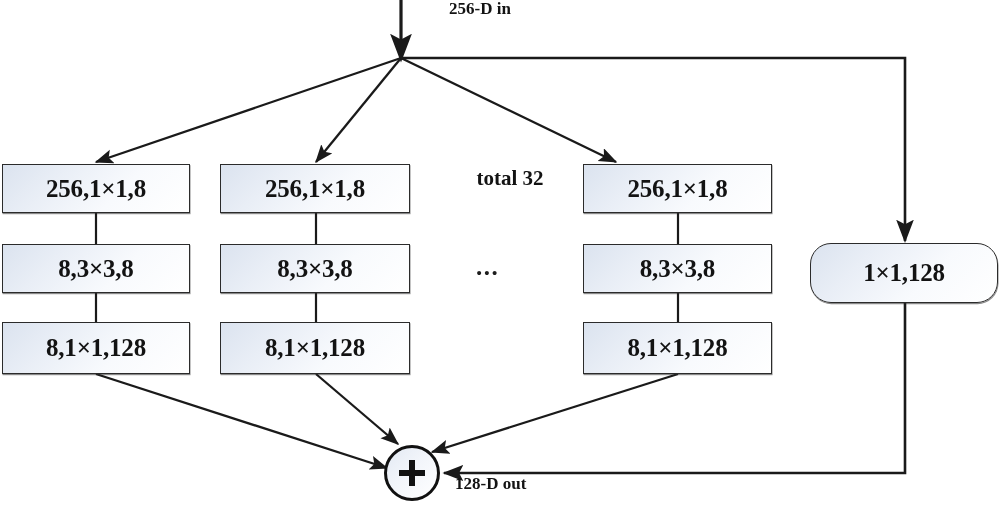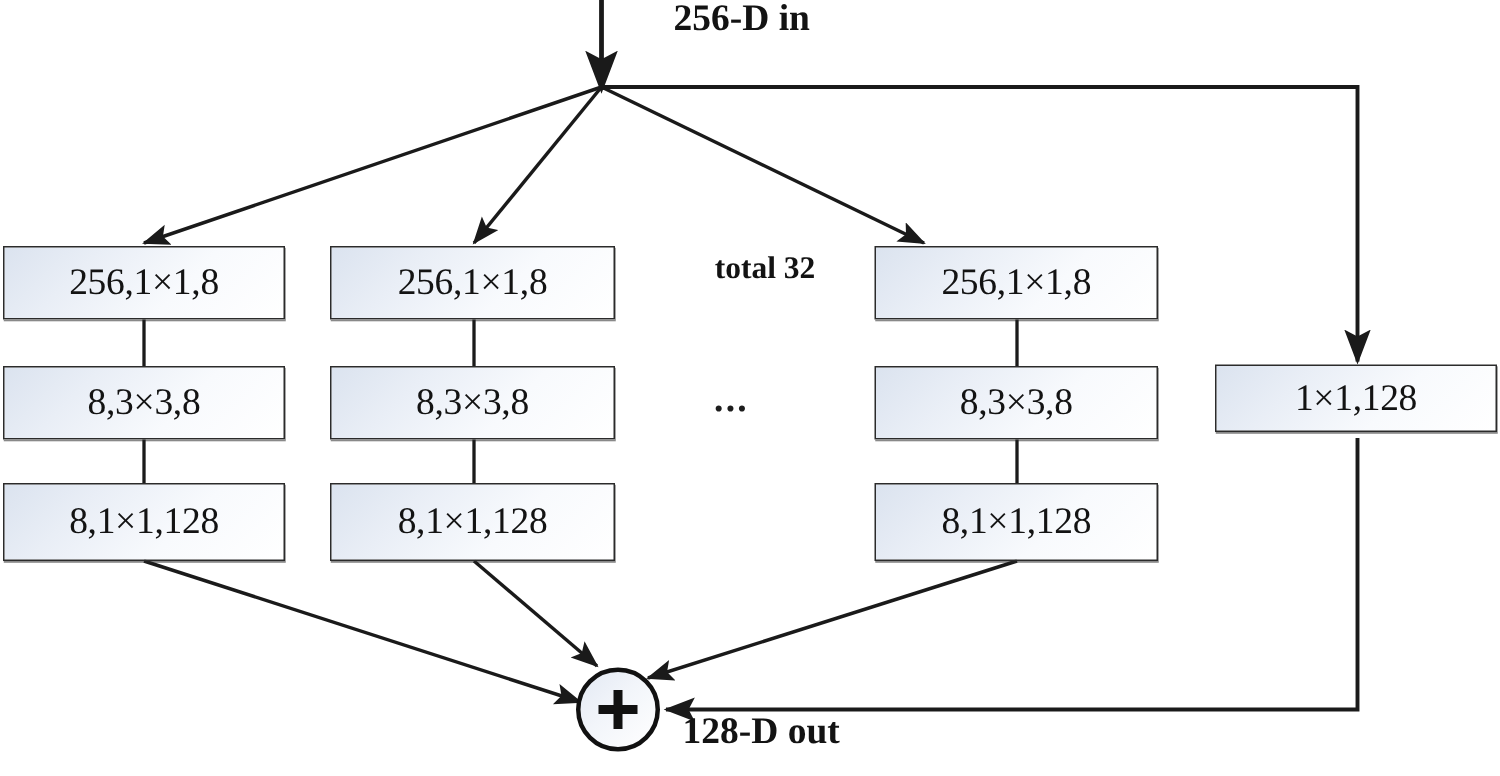--- a/index.html
+++ b/index.html
@@ -27,29 +27,29 @@
   }
   .node-box {
     position: absolute;
     box-sizing: border-box;
     border: 1.6px solid #2b2b2b;
     background: linear-gradient(135deg, #dbe3ef 0%, #e9eef6 28%, #f8fafd 62%, #ffffff 100%);
     display: flex;
     align-items: center;
     justify-content: center;
     font-size: 25px;
-    font-weight: 400;
+    font-weight: 700;
     color: #131313;
     letter-spacing: -0.2px;
     white-space: nowrap;
     box-shadow: 0.5px 1.2px 0 rgba(40,40,40,0.55);
   }
   .caption {
     position: absolute;
-    font-size: 25px;
+    font-size: 17px;
     font-weight: 700;
     color: #131313;
     white-space: nowrap;
   }
   .paths-note {
     position: absolute;
     text-align: center;
     font-size: 21px;
     font-weight: 600;
     color: #131313;
@@ -152,20 +152,20 @@
 
   <div class="paths-note" style="left:440px; top:166px; width:140px;">
     <div>total 32</div>
   </div>
   <div class="ellipsis-note" style="left:476px; top:254px;">...</div>
 
   <div class="node-box" style="left:583px; top:164px; width:189px; height:49px;">256,1×1,8</div>
   <div class="node-box" style="left:583px; top:244px; width:189px; height:49px;">8,3×3,8</div>
   <div class="node-box" style="left:583px; top:322px; width:189px; height:52px;">8,1×1,128</div>
 
-  <div class="node-box" style="left:810px; top:243px; width:188px; height:45px;">1×1,128</div>
+  <div class="node-box" style="left:810px; top:243px; width:188px; height:60px;border-radius:21px;">1×1,128</div>
 
   <div class="adder" style="left:384px; top:445px;">
     <span class="plus-glyph"></span>
   </div>
   <div class="caption" style="left:455px; top:474px;">128-D out</div>
 
 </div>
 
 </body></html>

